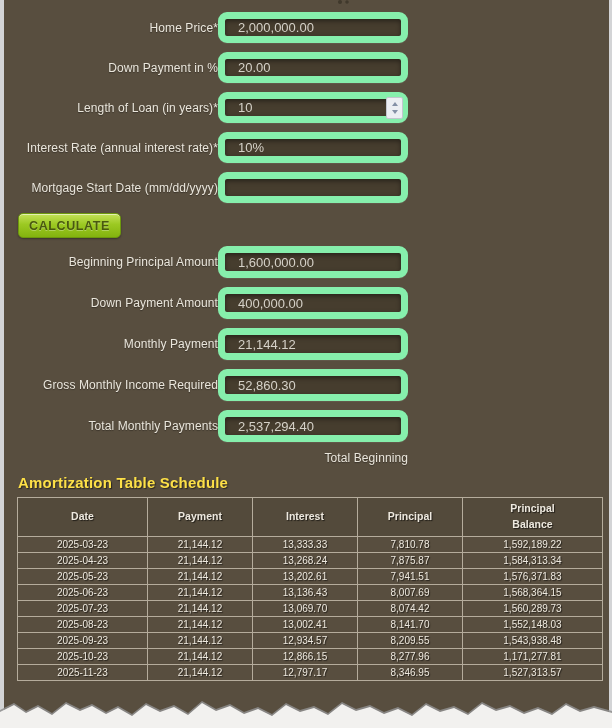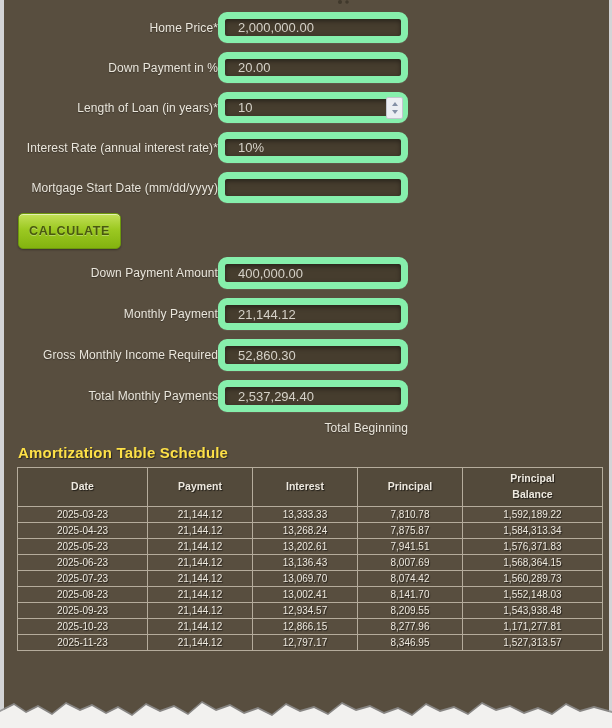--- a/index.html
+++ b/index.html
@@ -38,21 +38,21 @@
   .stepper{
     position:absolute;right:5px;top:50%;transform:translateY(-50%);
     width:17px;height:22px;background:#eceef3;border:1px solid #c2c6cf;border-radius:2px;
     display:flex;flex-direction:column;align-items:center;justify-content:center;gap:4px;
     cursor:pointer;box-sizing:border-box;
   }
   .arr-up{width:0;height:0;border-left:3.5px solid transparent;border-right:3.5px solid transparent;border-bottom:4px solid #8490a6;}
   .arr-down{width:0;height:0;border-left:3.5px solid transparent;border-right:3.5px solid transparent;border-top:4px solid #8490a6;}
   
   .calc{
-    display:block;margin:10px 0 0 4px;width:103px;height:36px;
+    display:block;margin:10px 0 0 4px;width:103px;height:25px;
     background:linear-gradient(#c3e158 0%, #9cc922 45%, #83b30f 100%);
     border:1px solid #6d980d;border-radius:5px;
     box-shadow:inset 0 1px 0 rgba(255,255,255,.55), 0 1px 2px rgba(0,0,0,.35);
     color:#49590e;font-weight:bold;font-size:12.5px;letter-spacing:.6px;
     font-family:"Liberation Sans", sans-serif;
     text-shadow:0 1px 0 rgba(255,255,255,.3);cursor:pointer;
   }
   .res{margin-top:8px;}
   
   .amort-title{
@@ -106,20 +106,24 @@
         </div>
         <div class="row">
           <label>Mortgage Start Date (mm/dd/yyyy)</label>
           <div class="field"><input type="text" value="" style=""></div>
         </div>
       </div>
 
     <button class="calc">CALCULATE</button>
 
     <div class="rows res" id="result-rows">
+        <div class="row">
+          <label>Beginning Principal Amount</label>
+          <div class="field"><input type="text" value="1,600,000.00" style=""></div>
+        </div>
         <div class="row">
           <label>Down Payment Amount</label>
           <div class="field"><input type="text" value="400,000.00" style=""></div>
         </div>
         <div class="row">
           <label>Monthly Payment</label>
           <div class="field"><input type="text" value="21,144.12" style=""></div>
         </div>
         <div class="row">
           <label>Gross Monthly Income Required</label>

